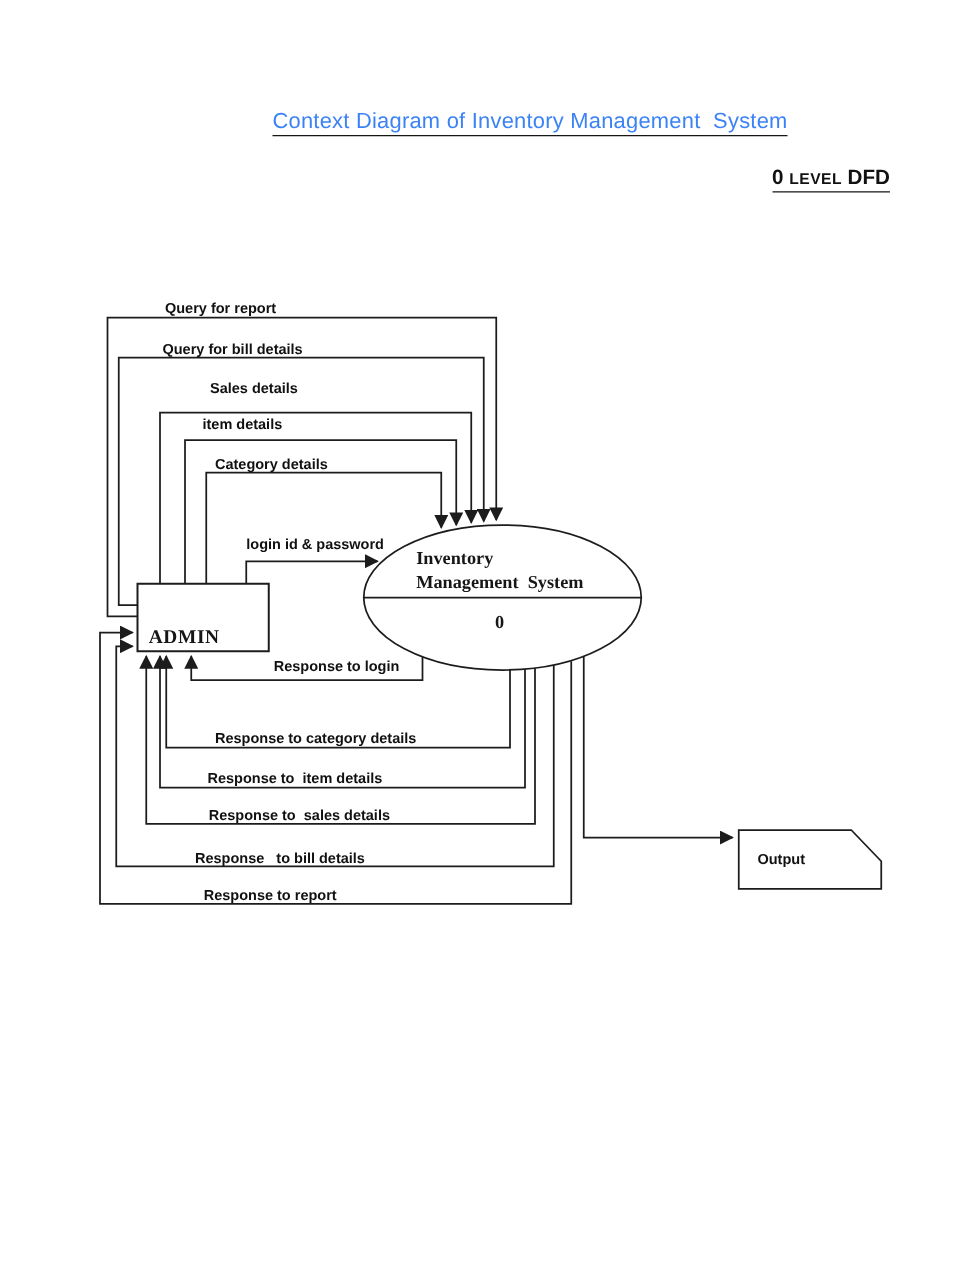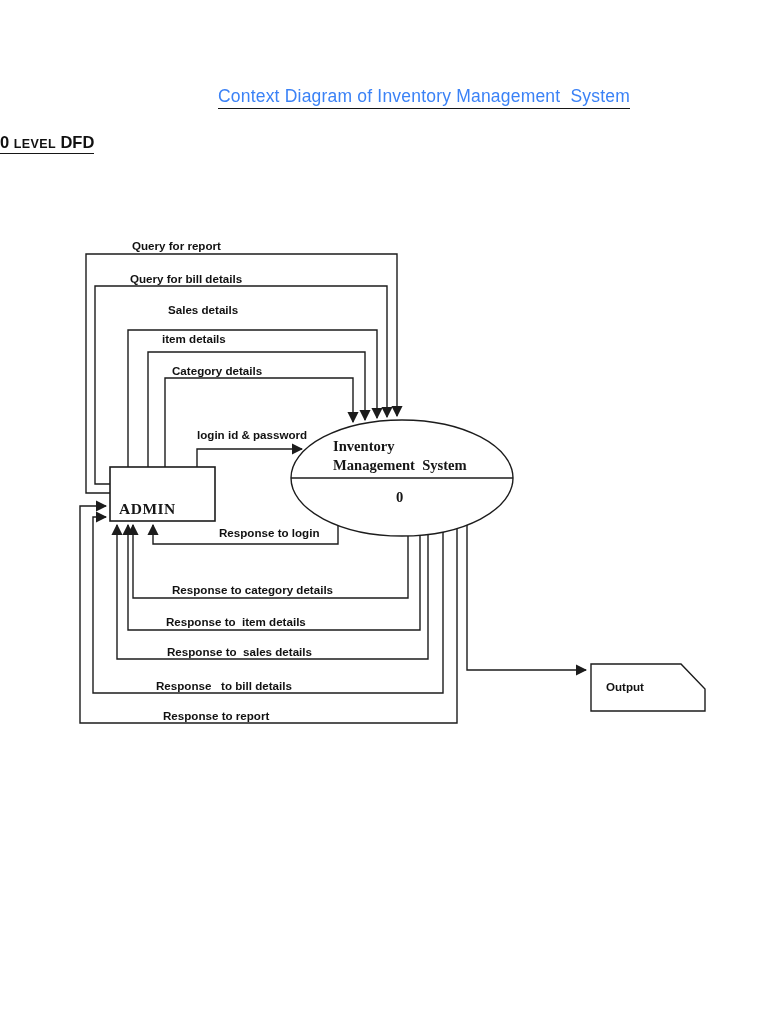--- a/index.html
+++ b/index.html
@@ -20,21 +20,21 @@
     margin:0;
     padding-left:40px;
   }
   .page-title .u{
     display:inline-block;
     border-bottom:1.6px solid #161616;
     padding-bottom:1px;
   }
   .page-subtitle{
     position:absolute;top:133px;left:0;width:712px;
-    text-align:left;
+    text-align:right;
     font-weight:700;color:#111;
     margin:0;
   }
   .page-subtitle .u{
     display:inline-block;
     border-bottom:1.7px solid #161616;
     padding-bottom:1px;
   }
   .page-subtitle .big{font-size:16.5px;}
   .page-subtitle .small{font-size:12.5px;letter-spacing:.4px;}

